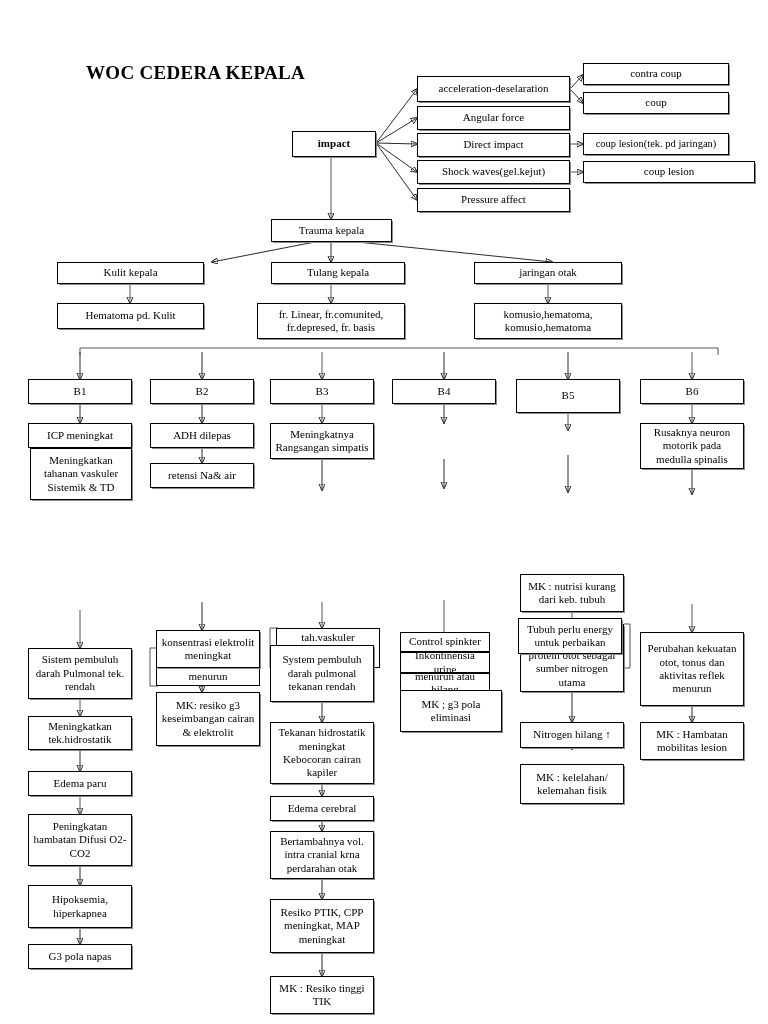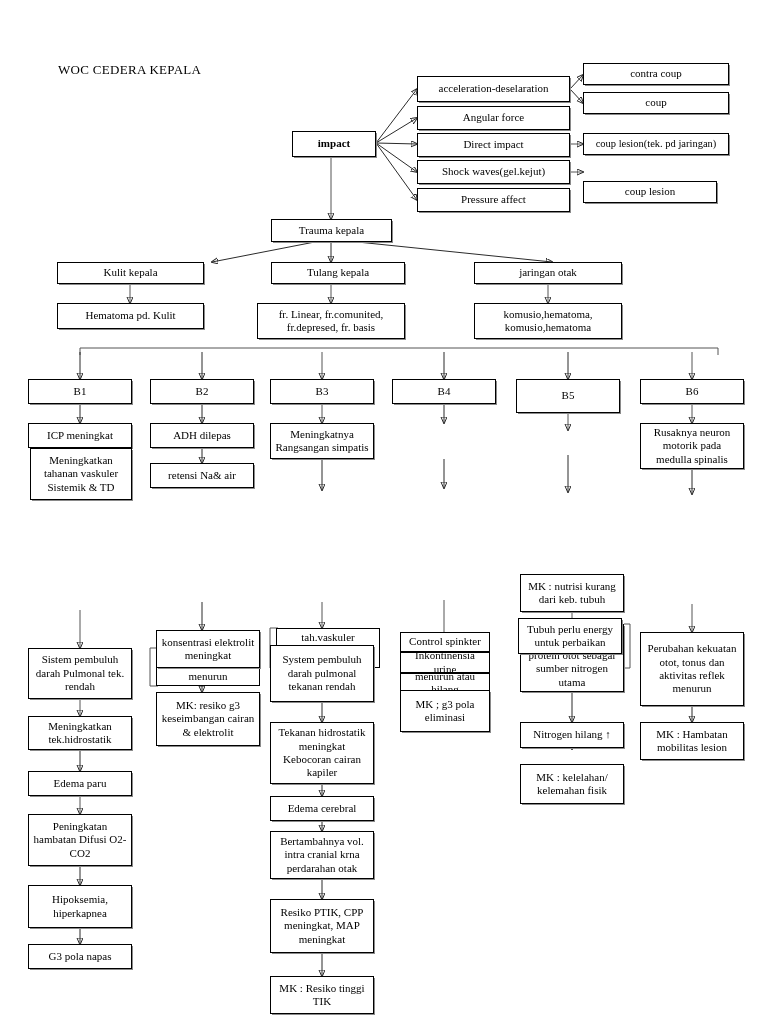--- a/index.html
+++ b/index.html
@@ -29,24 +29,25 @@
     padding:2px 3px;
     z-index:5;
     box-shadow:1.5px 1.5px 0 -0.5px #8a8a8a;
   }
   .node.flat{box-shadow:none;}
   .node.bold{font-weight:bold;}
   .node.back{z-index:3;}
   .node.front{z-index:7;}
   .title{
     position:absolute;
-    font-weight:normal;
-    font-size:13px;
+    font-weight:bold;
+    font-size:19px;
     letter-spacing:0.3px;
     z-index:9;
+    margin-left:28px;
   }
   svg.wires{
     position:absolute;
     left:0;top:0;
     width:768px;height:1024px;
     z-index:2;
     pointer-events:none;
   }
   svg.wires line, svg.wires path, svg.wires polyline{
     stroke:#2b2b2b;
@@ -154,21 +155,21 @@
 
   <div class="node" style="left:417px;top:76px;width:153px;height:26px;">acceleration-deselaration</div>
   <div class="node" style="left:417px;top:106px;width:153px;height:24px;">Angular force</div>
   <div class="node" style="left:417px;top:133px;width:153px;height:24px;">Direct impact</div>
   <div class="node" style="left:417px;top:160px;width:153px;height:24px;">Shock waves(gel.kejut)</div>
   <div class="node" style="left:417px;top:188px;width:153px;height:24px;">Pressure affect</div>
 
   <div class="node" style="left:583px;top:63px;width:146px;height:22px;">contra coup</div>
   <div class="node" style="left:583px;top:92px;width:146px;height:22px;">coup</div>
   <div class="node" style="left:583px;top:133px;width:146px;height:22px;font-size:10.5px;">coup lesion(tek. pd jaringan)</div>
-  <div class="node" style="left:583px;top:161px;width:134px;height:22px;margin-top:20px;">coup lesion</div>
+  <div class="node" style="left:583px;top:161px;width:172px;height:22px;">coup lesion</div>
 
   <div class="node" style="left:271px;top:219px;width:121px;height:23px;">Trauma kepala</div>
 
   <div class="node" style="left:57px;top:262px;width:147px;height:22px;">Kulit kepala</div>
   <div class="node" style="left:271px;top:262px;width:134px;height:22px;">Tulang kepala</div>
   <div class="node" style="left:474px;top:262px;width:148px;height:22px;">jaringan otak</div>
 
   <div class="node" style="left:57px;top:303px;width:147px;height:26px;">Hematoma pd. Kulit</div>
   <div class="node" style="left:257px;top:303px;width:148px;height:36px;">fr. Linear, fr.comunited, fr.depresed, fr. basis</div>
   <div class="node" style="left:474px;top:303px;width:148px;height:36px;">komusio,hematoma, komusio,hematoma</div>
@@ -206,21 +207,21 @@
   <div class="node front" style="left:270px;top:645px;width:104px;height:57px;">System pembuluh darah pulmonal tekanan rendah</div>
   <div class="node" style="left:270px;top:722px;width:104px;height:62px;">Tekanan hidrostatik meningkat Kebocoran cairan kapiler</div>
   <div class="node" style="left:270px;top:796px;width:104px;height:25px;">Edema cerebral</div>
   <div class="node" style="left:270px;top:831px;width:104px;height:48px;">Bertambahnya vol. intra cranial krna perdarahan otak</div>
   <div class="node" style="left:270px;top:899px;width:104px;height:54px;">Resiko PTIK, CPP meningkat, MAP meningkat</div>
   <div class="node" style="left:270px;top:976px;width:104px;height:38px;">MK : Resiko tinggi TIK</div>
 
   <div class="node flat" style="left:400px;top:632px;width:90px;height:20px;">Control spinkter</div>
   <div class="node flat" style="left:400px;top:652px;width:90px;height:21px;">Inkontinensia urine</div>
   <div class="node flat" style="left:400px;top:673px;width:90px;height:20px;">menurun atau hilang</div>
-  <div class="node" style="left:400px;top:690px;width:90px;height:42px;">MK ; g3 pola eliminasi</div>
+  <div class="node" style="left:400px;top:690px;width:102px;height:42px;">MK ; g3 pola eliminasi</div>
 
   <div class="node" style="left:520px;top:574px;width:104px;height:38px;">MK : nutrisi kurang dari keb. tubuh</div>
   <div class="node back" style="left:520px;top:624px;width:104px;height:68px;align-items:flex-end;">protein otot sebagai sumber nitrogen utama</div>
   <div class="node front" style="left:518px;top:618px;width:104px;height:36px;">Tubuh perlu energy untuk perbaikan</div>
   <div class="node" style="left:520px;top:722px;width:104px;height:26px;">Nitrogen hilang ↑</div>
   <div class="node" style="left:520px;top:764px;width:104px;height:40px;">MK : kelelahan/ kelemahan fisik</div>
 
   <div class="node" style="left:640px;top:632px;width:104px;height:74px;">Perubahan kekuatan otot, tonus dan aktivitas reflek menurun</div>
   <div class="node" style="left:640px;top:722px;width:104px;height:38px;">MK : Hambatan mobilitas lesion</div>
 

